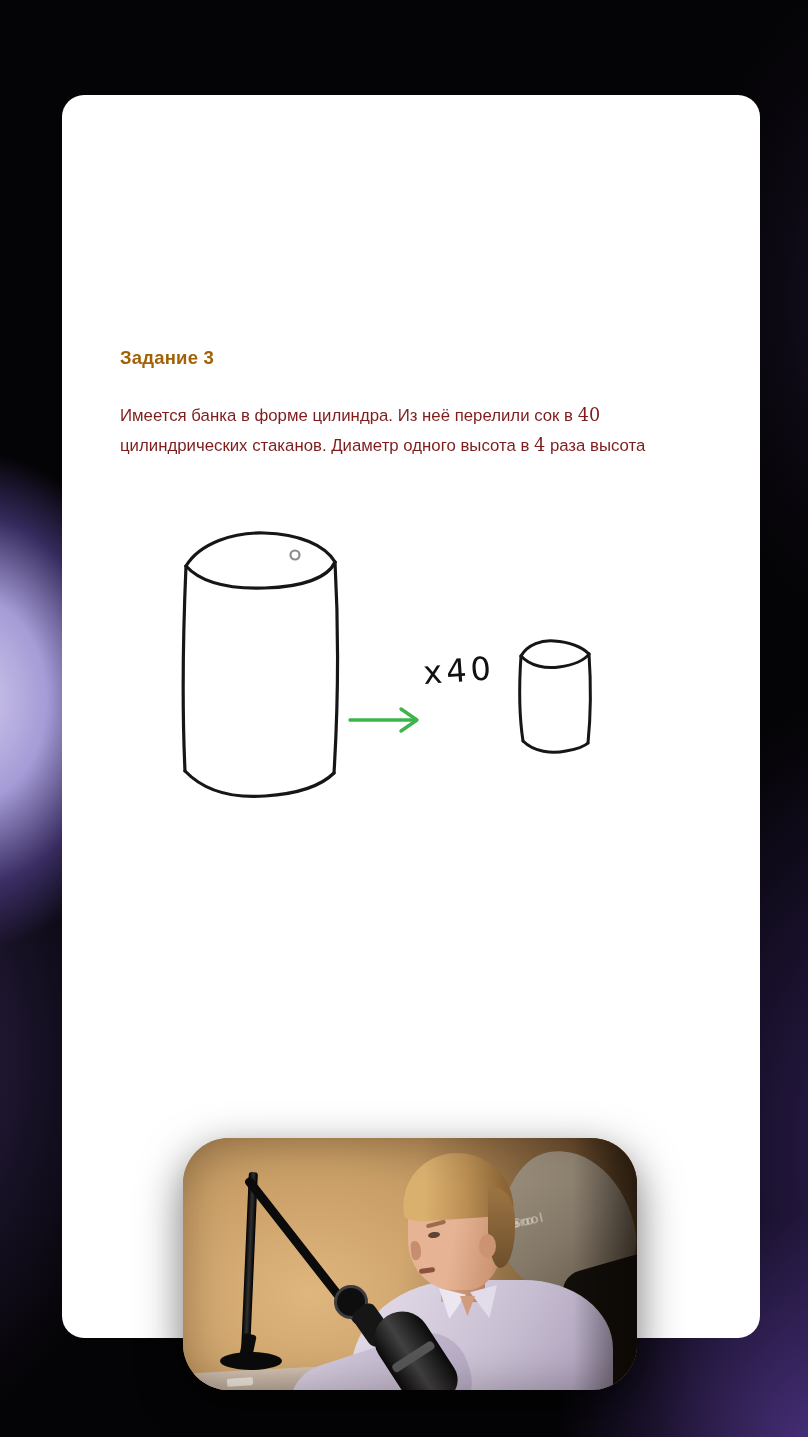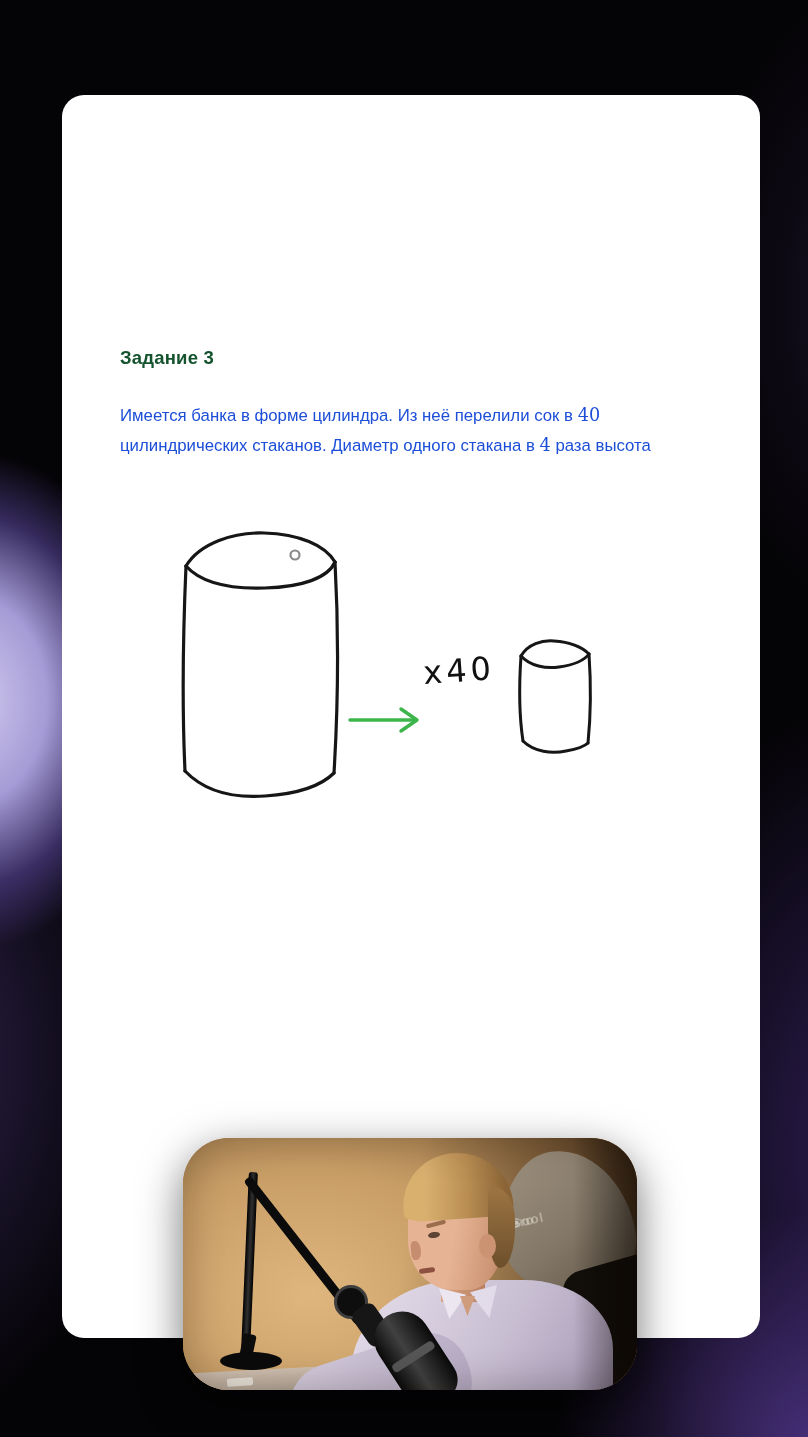--- a/index.html
+++ b/index.html
@@ -13,25 +13,25 @@
       radial-gradient(380px 640px at 880px 1150px, rgba(86,56,158,0.5) 0%, rgba(0,0,0,0) 72%),
       radial-gradient(340px 300px at 820px 1445px, rgba(120,80,205,0.55) 0%, rgba(0,0,0,0) 78%),
       #040305;
   }
   .card{
     position:absolute;left:62px;top:95px;width:698px;height:1243px;
     background:#ffffff;border-radius:22px;
   }
   .task-title{
     position:absolute;left:58px;top:252px;
-    font-size:18.5px;font-weight:bold;color:#14532d;letter-spacing:0.2px;
+    font-size:18.5px;font-weight:bold;color:#a16207;letter-spacing:0.2px;
   }
   .task-text{
     position:absolute;left:58px;top:306px;width:630px;
-    font-size:16.8px;color:#1d4ed8;line-height:28.5px;
+    font-size:16.8px;color:#7f1d1d;line-height:28.5px;
   }
   .task-text .tline{white-space:nowrap;}
   .task-text .serif{font-family:"DejaVu Serif",serif;font-size:17.6px;line-height:28.5px;}
   .figure-svg{position:absolute;left:0;top:0;}
   .figure-svg text{font-family:"DejaVu Sans",sans-serif;}
 
   
   .webcam{
     position:absolute;left:183px;top:1138px;width:454px;height:252px;
     border-radius:46px;overflow:hidden;background:#8d6a42;
@@ -100,21 +100,21 @@
 </head>
 <body>
 
 <div class="stage">
 
   <div class="card">
     <div class="task-title">Задание 3</div>
 
     <div class="task-text">
       <div class="tline"><span>Имеется банка в форме цилиндра. Из неё перелили сок в </span><span class="serif">40</span></div>
-      <div class="tline"><span>цилиндрических стаканов. Диаметр одного стакана в </span><span class="serif">4</span><span> раза высота</span></div>
+      <div class="tline"><span>цилиндрических стаканов. Диаметр одного высота в </span><span class="serif">4</span><span> раза высота</span></div>
     </div>
 
     <svg class="figure-svg" width="698" height="1243" viewBox="0 0 698 1243" fill="none">
       <g stroke="#161616" stroke-width="3.2" stroke-linecap="round" stroke-linejoin="round">
         <path d="M 124 471 C 138 448 172 437 202 438 C 237 439 263 450 273 467"></path>
         <path d="M 124 471 C 140 489 170 494 203 493 C 240 492 266 483 273 467"></path>
         <path d="M 124 471 C 121 540 120 612 123 676"></path>
         <path d="M 273 467 C 277 540 276 612 272 678"></path>
         <path d="M 123 676 C 145 699 175 703 203 701 C 233 699 258 692 272 678"></path>
       </g>

